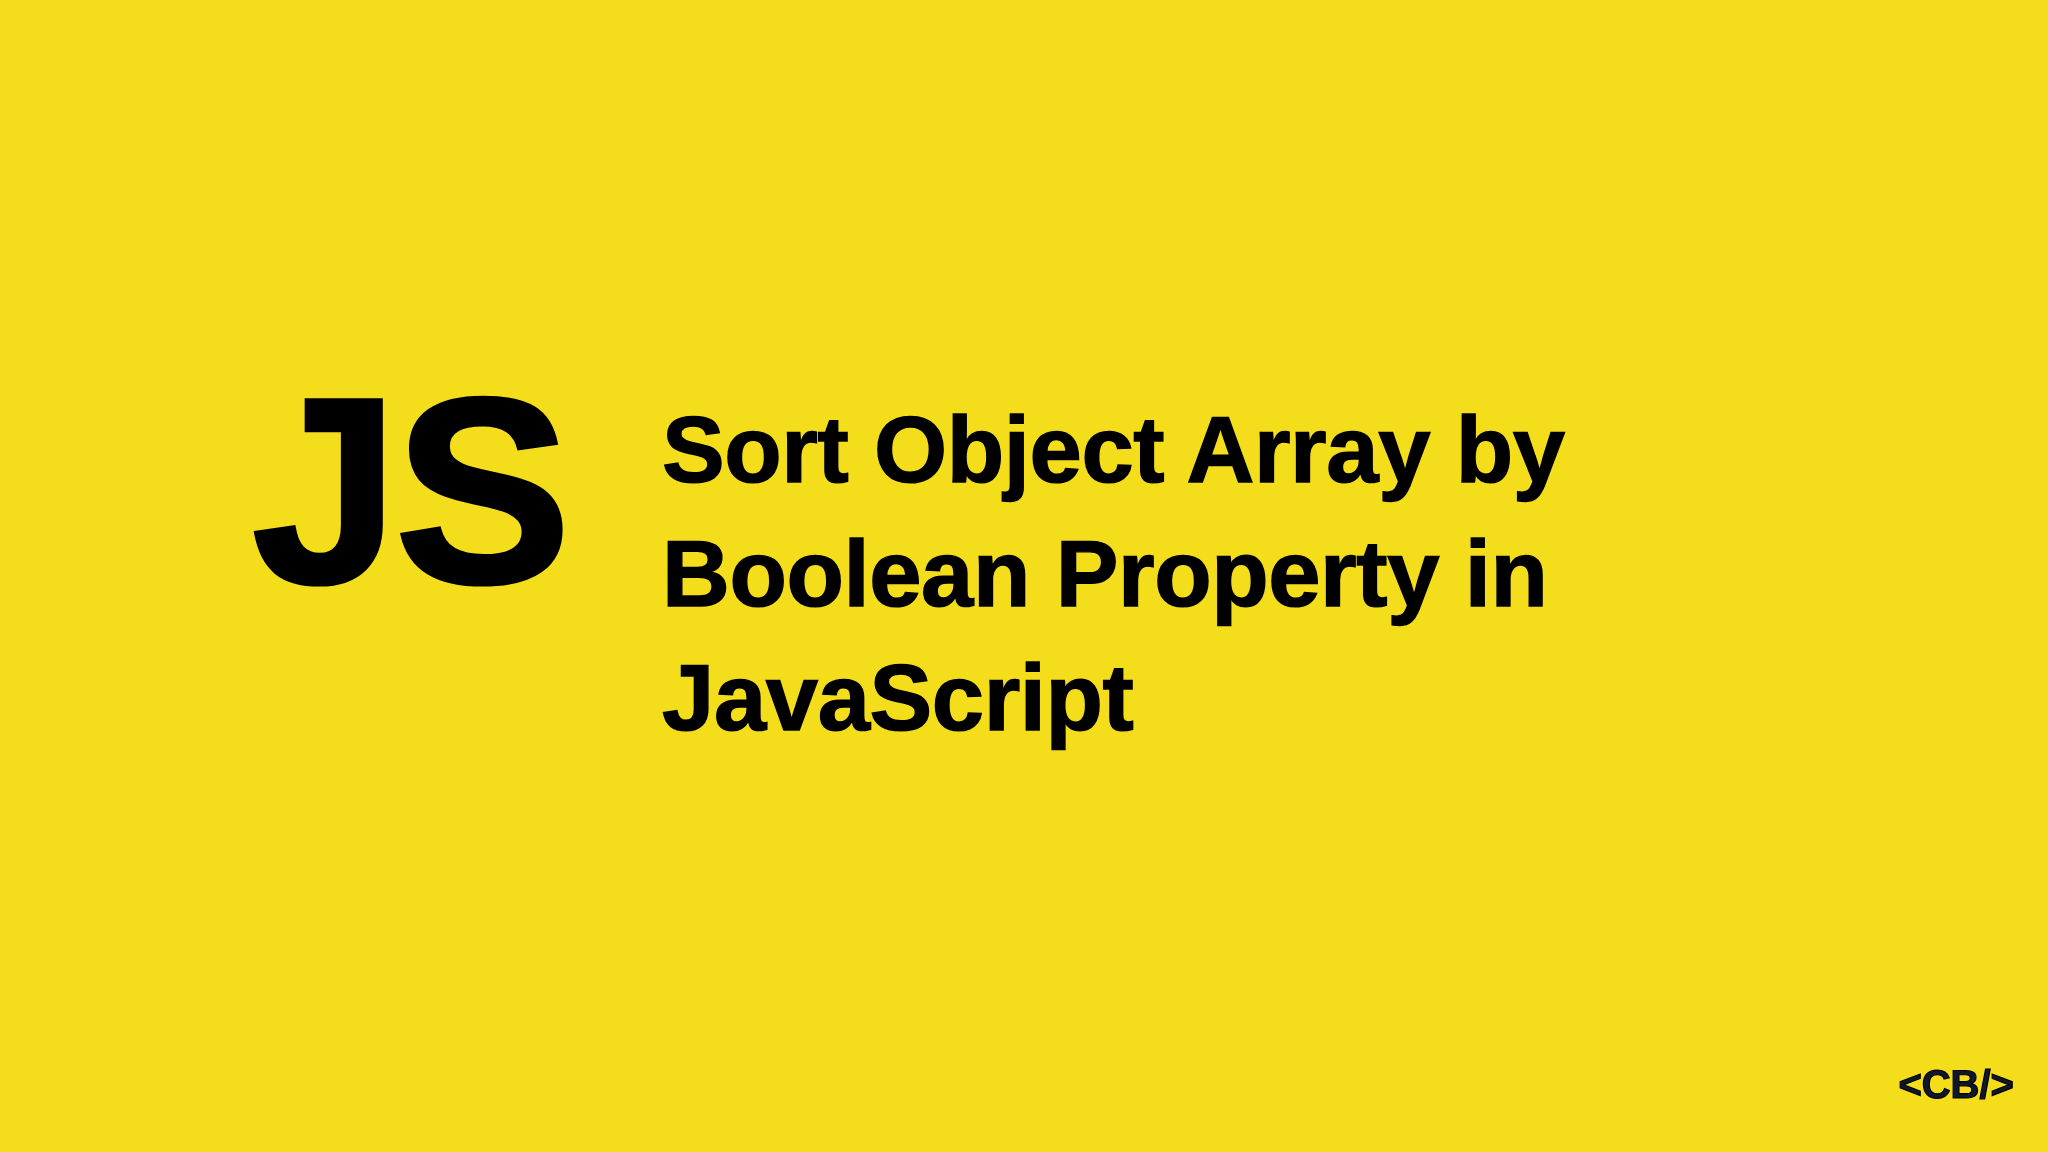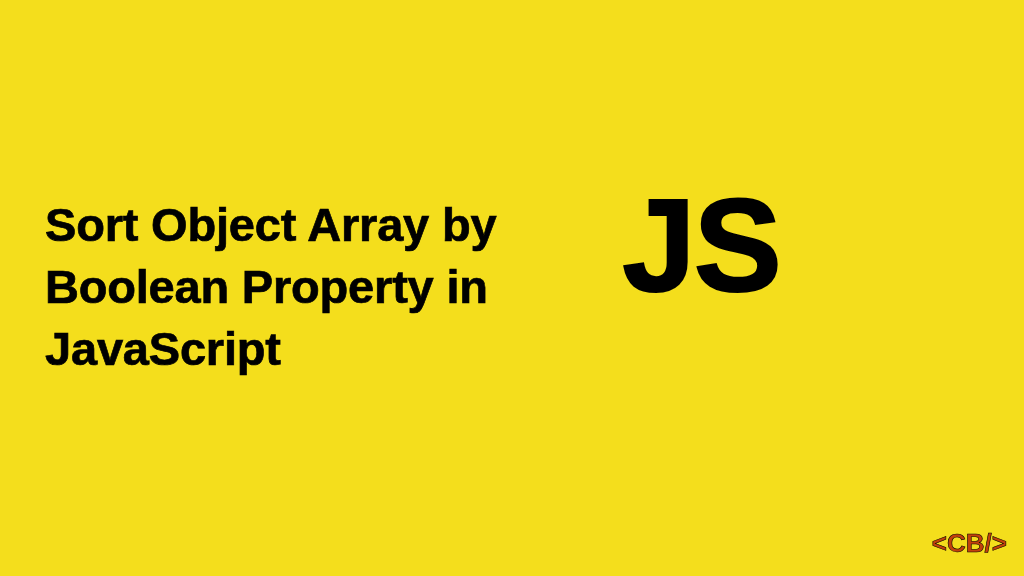--- a/index.html
+++ b/index.html
@@ -71,40 +71,40 @@
     display: flex;
     align-items: baseline;
     gap: 9px;
     white-space: nowrap;
   }
 
   #brand-mark,
   #brand-name {
     font-family: "Liberation Sans", sans-serif;
     font-weight: bold;
-    font-size: 26px;
+    font-size: 20px;
     line-height: 30px;
-    color: #c2410c;
+    color: #0f172a;
     -webkit-text-stroke: 0.6px #000000;
   }
 </style>
 </head>
 <body>
 
 <div id="banner">
 
   <div id="composition">
 
+    <div id="js-logo">JS</div>
+
     <div id="title-block">
       <div class="title-line">Sort Object Array by</div>
       <div class="title-line">Boolean Property in</div>
       <div class="title-line">JavaScript</div>
     </div>
-
-    <div id="js-logo">JS</div>
 
   </div>
 
   <div id="branding">
     <span id="brand-mark">&lt;CB/&gt;</span>
   </div>
 
 </div>
 
 </body></html>

